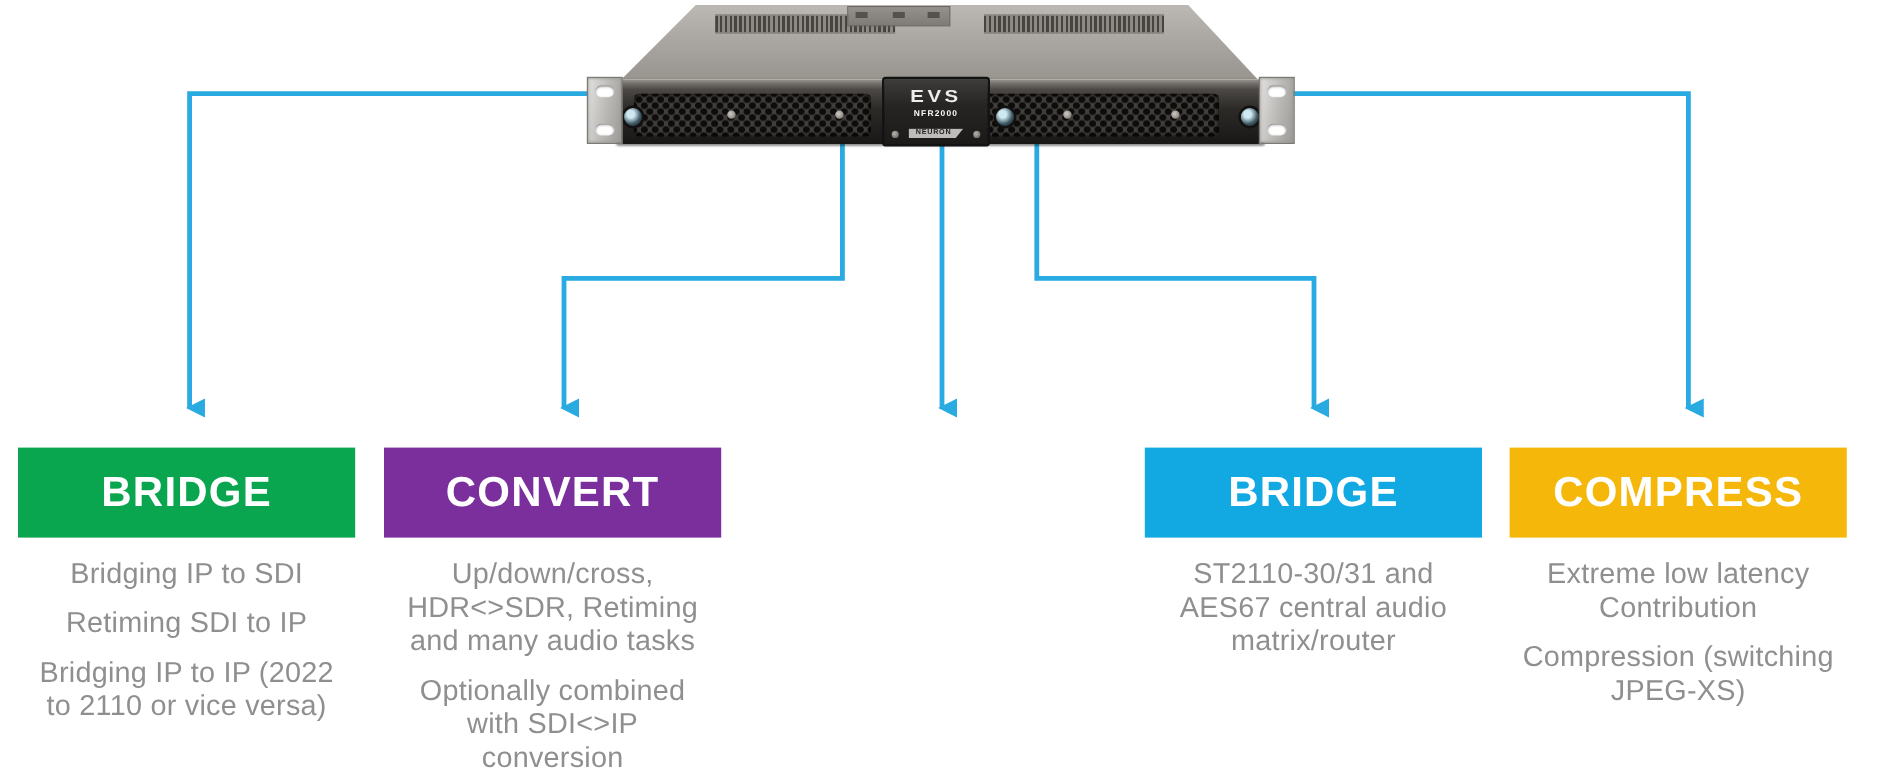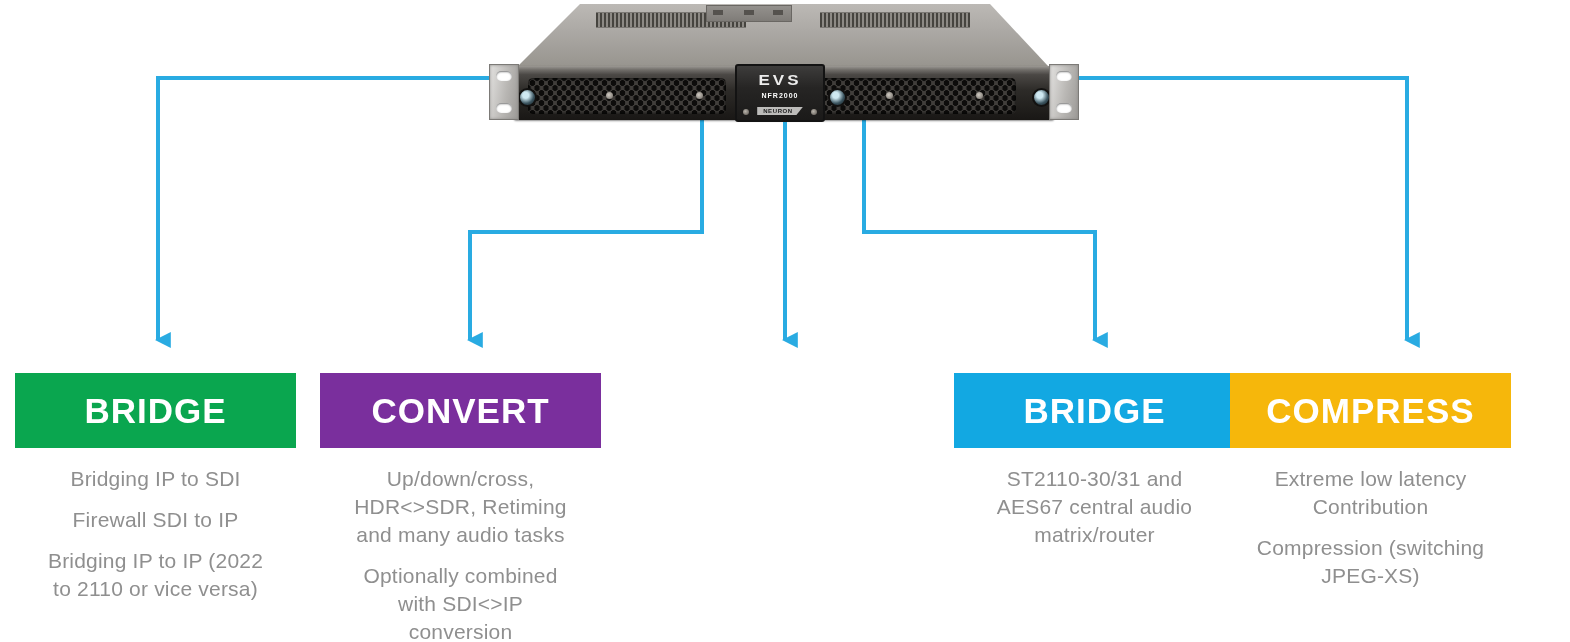--- a/index.html
+++ b/index.html
@@ -57,21 +57,21 @@
   .ear-l{left:1px;}
   .ear-r{left:561px;}
   .hole{position:absolute;left:6px;width:16px;height:10px;border-radius:5px;background:#ffffff;
     box-shadow:inset 0 1px 2px #777;}
   .hole-t{top:6px;} .hole-b{bottom:6px;}
 
   
   .col{position:absolute;top:373px;width:281px;z-index:1;text-align:center;}
   .col-header{height:75px;display:flex;align-items:center;justify-content:center;}
   .col-header span{color:#ffffff;font-size:35px;font-weight:bold;letter-spacing:1px;}
-  .desc{margin:0 0 13px 0;font-size:21px;line-height:28px;color:#8f8f8f;
+  .desc{margin:0 0 13px 0;font-size:24px;line-height:28px;color:#8f8f8f;
     white-space:pre-line;letter-spacing:.2px;text-align:center;}
   .col .desc:first-of-type{margin-top:17px;}
 </style>
 </head>
 <body>
 
 <div id="canvas">
 
   <svg id="flow-svg" width="1570" height="642">
     <defs>
@@ -121,21 +121,21 @@
       <div class="hole hole-t"></div>
       <div class="hole hole-b"></div>
     </div>
   </div>
 
   <div class="col" style="left:15px">
     <div class="col-header" style="background: rgb(10, 166, 79);">
       <span>BRIDGE</span>
     </div>
     <p class="desc">Bridging IP to SDI</p>
-    <p class="desc">Firewall SDI to IP</p>
+    <p class="desc">Retiming SDI to IP</p>
     <p class="desc">Bridging IP to IP (2022
 to 2110 or vice versa)</p>
   </div>
 
   <div class="col" style="left:320px">
     <div class="col-header" style="background: rgb(122, 47, 157);">
       <span>CONVERT</span>
     </div>
     <p class="desc">Up/down/cross,
 HDR&lt;&gt;SDR, Retiming
@@ -148,21 +148,21 @@
 
   <div class="col" style="left:954px">
     <div class="col-header" style="background: rgb(18, 168, 226);">
       <span>BRIDGE</span>
     </div>
     <p class="desc">ST2110-30/31 and
 AES67 central audio
 matrix/router</p>
   </div>
 
-  <div class="col" style="left:1230px">
+  <div class="col" style="left:1258px">
     <div class="col-header" style="background: rgb(246, 183, 11);">
       <span>COMPRESS</span>
     </div>
     <p class="desc">Extreme low latency
 Contribution</p>
     <p class="desc">Compression (switching
 JPEG-XS)</p>
   </div>
 
 </div>

